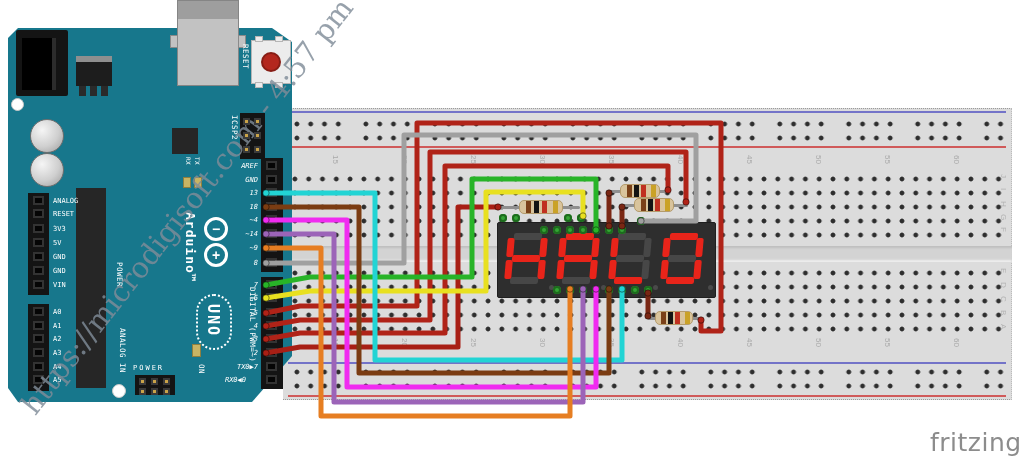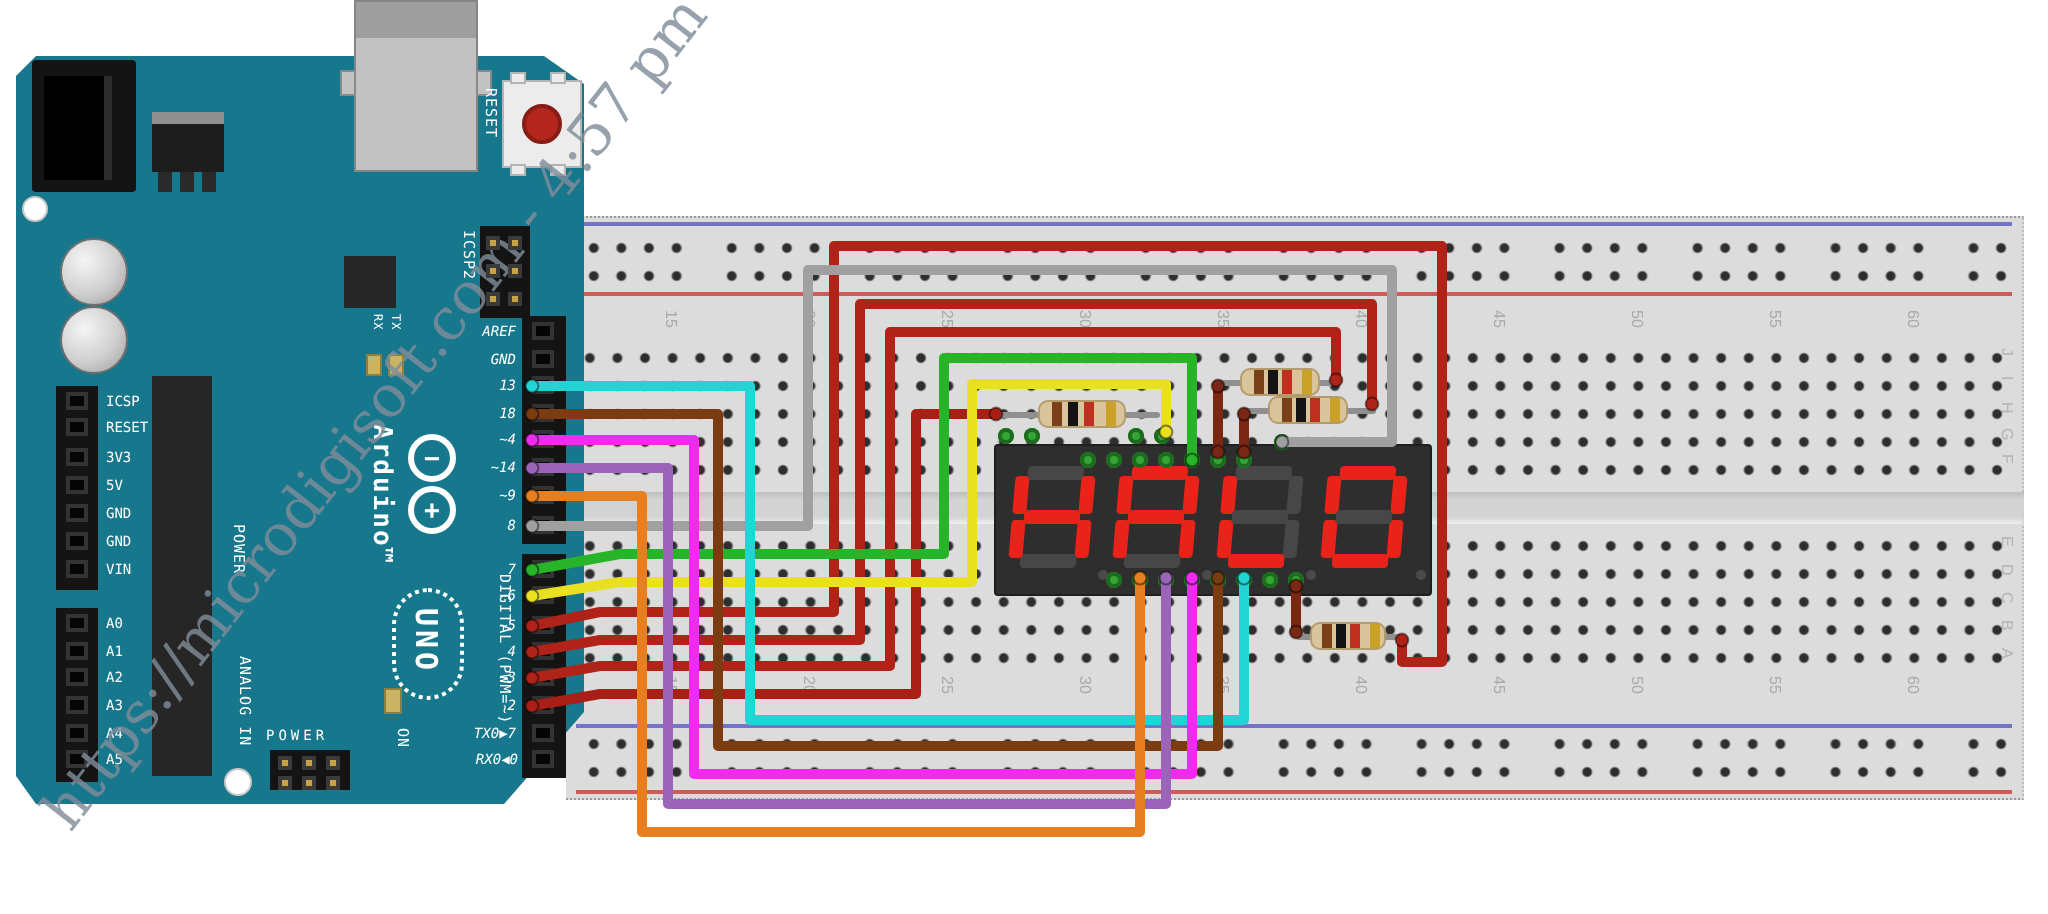--- a/index.html
+++ b/index.html
@@ -181,23 +181,23 @@
       <div class="alabel r" style="left: 214px; top: 309px;">~5</div>
       <div class="pin-sq" style="left: 266px; top: 308px;"></div>
       <div class="alabel r" style="left: 214px; top: 322px;">4</div>
       <div class="pin-sq" style="left: 266px; top: 321px;"></div>
       <div class="alabel r" style="left: 214px; top: 335px;">~3</div>
       <div class="pin-sq" style="left: 266px; top: 334px;"></div>
       <div class="alabel r" style="left: 214px; top: 349px;">2</div>
       <div class="pin-sq" style="left: 266px; top: 348px;"></div>
       <div class="alabel r" style="left: 214px; top: 363px;">TX0▶7</div>
       <div class="pin-sq" style="left: 266px; top: 362px;"></div>
-      <div class="alabel r" style="left: 215px; top: 376px;">RX0◀0</div>
+      <div class="alabel r" style="left: 202px; top: 376px;">RX0◀0</div>
       <div class="pin-sq" style="left: 266px; top: 375px;"></div>
-      <div class="alabel" style="left: 53px; top: 197px;">ICSP</div>
+      <div class="alabel" style="left: 53px; top: 197px;">ANALOG</div>
       <div class="pin-sq" style="left: 33px; top: 196px;"></div>
       <div class="alabel" style="left: 53px; top: 210px;">RESET</div>
       <div class="pin-sq" style="left: 33px; top: 209px;"></div>
       <div class="alabel" style="left: 53px; top: 225px;">3V3</div>
       <div class="pin-sq" style="left: 33px; top: 224px;"></div>
       <div class="alabel" style="left: 53px; top: 239px;">5V</div>
       <div class="pin-sq" style="left: 33px; top: 238px;"></div>
       <div class="alabel" style="left: 53px; top: 253px;">GND</div>
       <div class="pin-sq" style="left: 33px; top: 252px;"></div>
       <div class="alabel" style="left: 53px; top: 267px;">GND</div>
@@ -366,20 +366,21 @@
       <circle cx="609" cy="226" r="3.2" fill="#7a2714" stroke="rgba(0,0,0,0.45)"></circle>
       <polyline points="622,207 622,226" fill="none" stroke="#7a2714" stroke-width="5" stroke-linecap="round" stroke-linejoin="round"></polyline>
       <circle cx="622" cy="207" r="3.2" fill="#7a2714" stroke="rgba(0,0,0,0.45)"></circle>
       <circle cx="622" cy="226" r="3.2" fill="#7a2714" stroke="rgba(0,0,0,0.45)"></circle>
       <polyline points="648,316 648,293" fill="none" stroke="#7a2714" stroke-width="5" stroke-linecap="round" stroke-linejoin="round"></polyline>
       <circle cx="648" cy="316" r="3.2" fill="#7a2714" stroke="rgba(0,0,0,0.45)"></circle>
       <circle cx="648" cy="293" r="3.2" fill="#7a2714" stroke="rgba(0,0,0,0.45)"></circle>
     </svg>
 
   <div class="watermark">https://microdigisoft.com - 4:57 pm</div>
+  <div class="fritzing">fritzing</div>
 <div style="left: 243px; top: 118px; width: 7px; height: 7px; background: rgb(201, 163, 72); box-shadow: rgb(58, 58, 58) 0px 0px 0px 2px inset;"></div>
     <div style="left: 243px; top: 132px; width: 7px; height: 7px; background: rgb(201, 163, 72); box-shadow: rgb(58, 58, 58) 0px 0px 0px 2px inset;"></div>
     <div style="left: 243px; top: 146px; width: 7px; height: 7px; background: rgb(201, 163, 72); box-shadow: rgb(58, 58, 58) 0px 0px 0px 2px inset;"></div>
     <div style="left: 254px; top: 118px; width: 7px; height: 7px; background: rgb(201, 163, 72); box-shadow: rgb(58, 58, 58) 0px 0px 0px 2px inset;"></div>
     <div style="left: 254px; top: 132px; width: 7px; height: 7px; background: rgb(201, 163, 72); box-shadow: rgb(58, 58, 58) 0px 0px 0px 2px inset;"></div>
     <div style="left: 254px; top: 146px; width: 7px; height: 7px; background: rgb(201, 163, 72); box-shadow: rgb(58, 58, 58) 0px 0px 0px 2px inset;"></div>
     <div style="left: 139px; top: 378px; width: 7px; height: 7px; background: rgb(201, 163, 72); box-shadow: rgb(58, 58, 58) 0px 0px 0px 2px inset;"></div>
     <div style="left: 139px; top: 388px; width: 7px; height: 7px; background: rgb(201, 163, 72); box-shadow: rgb(58, 58, 58) 0px 0px 0px 2px inset;"></div>
     <div style="left: 151px; top: 378px; width: 7px; height: 7px; background: rgb(201, 163, 72); box-shadow: rgb(58, 58, 58) 0px 0px 0px 2px inset;"></div>
     <div style="left: 151px; top: 388px; width: 7px; height: 7px; background: rgb(201, 163, 72); box-shadow: rgb(58, 58, 58) 0px 0px 0px 2px inset;"></div>

